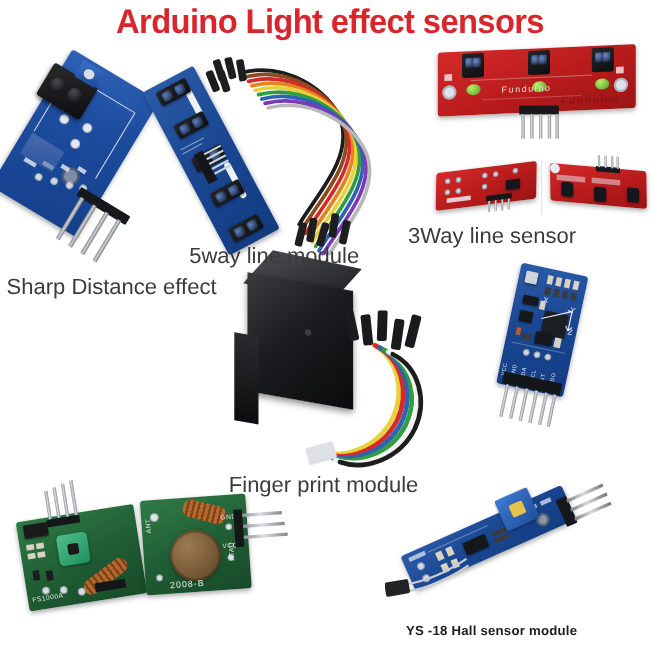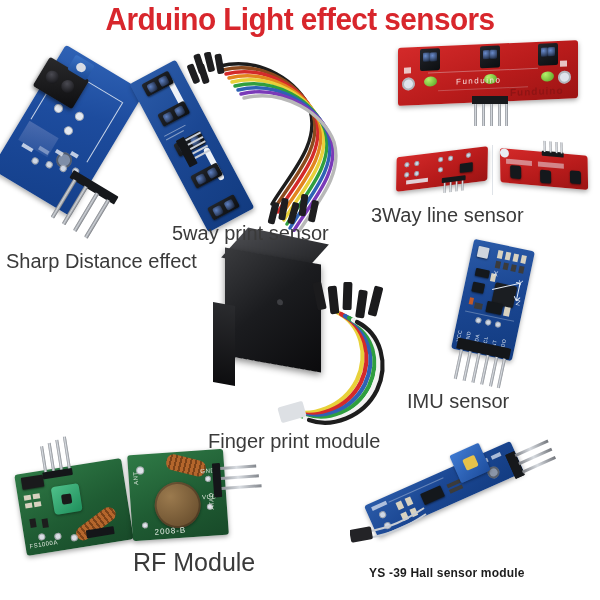--- a/index.html
+++ b/index.html
@@ -509,20 +509,18 @@
       <div class="pin" style="top:21px;"></div>
     </div>
     <svg style="position:absolute;left:0;top:52px;width:120px;height:60px;" viewBox="0 0 120 60">
       <path d="M16 34 C40 30 56 22 74 10" stroke="#c7ccd3" stroke-width="2" fill="none"></path>
       <path d="M18 40 C42 36 58 28 76 16" stroke="#c7ccd3" stroke-width="2" fill="none"></path>
       <rect x="0" y="30" width="22" height="13" rx="2" fill="#232326" transform="rotate(-10 11 36)"></rect>
     </svg>
   </div>
 
   <div class="cap" style="left:6px;top:250px;">Sharp Distance effect</div>
-  <div class="cap" style="left:172px;top:222px;">5way print sensor</div>
+  <div class="cap" style="left:172px;top:222px;">5way line module</div>
   <div class="cap" style="left:371px;top:204px;">3Way line sensor</div>
-  <div class="cap" style="left:407px;top:390px;">IMU sensor</div>
   <div class="cap" style="left:208px;top:430px;">Finger print module</div>
-  <div class="cap" style="left:133px;top:548px;font-size:25px;">RF Module</div>
-  <div class="cap small" style="left:369px;top:566px;">YS -39 Hall sensor module</div>
+  <div class="cap small" style="left:369px;top:566px;">YS -18 Hall sensor module</div>
 
 </div>
 
 </body></html>

